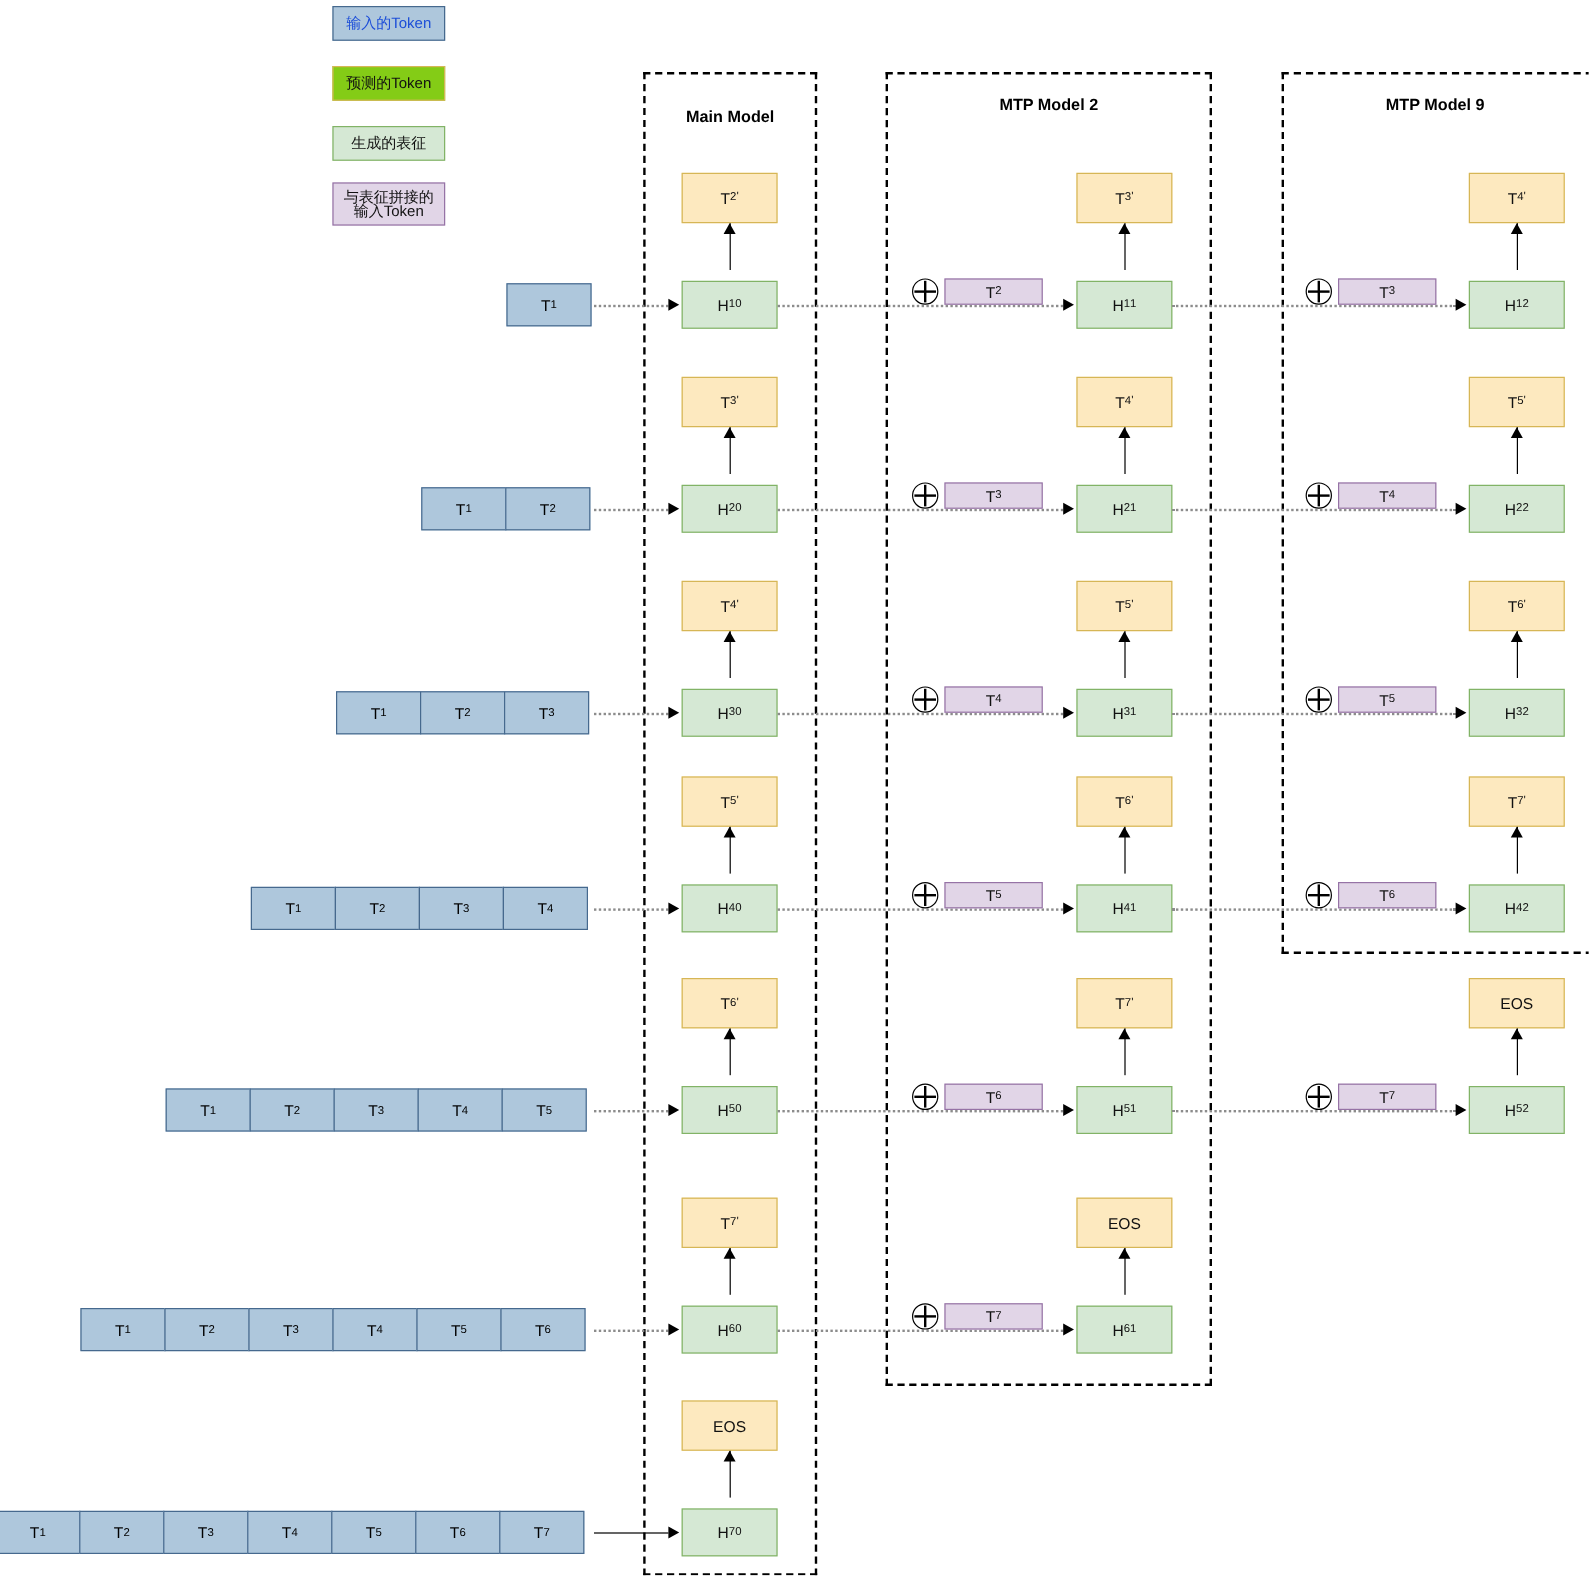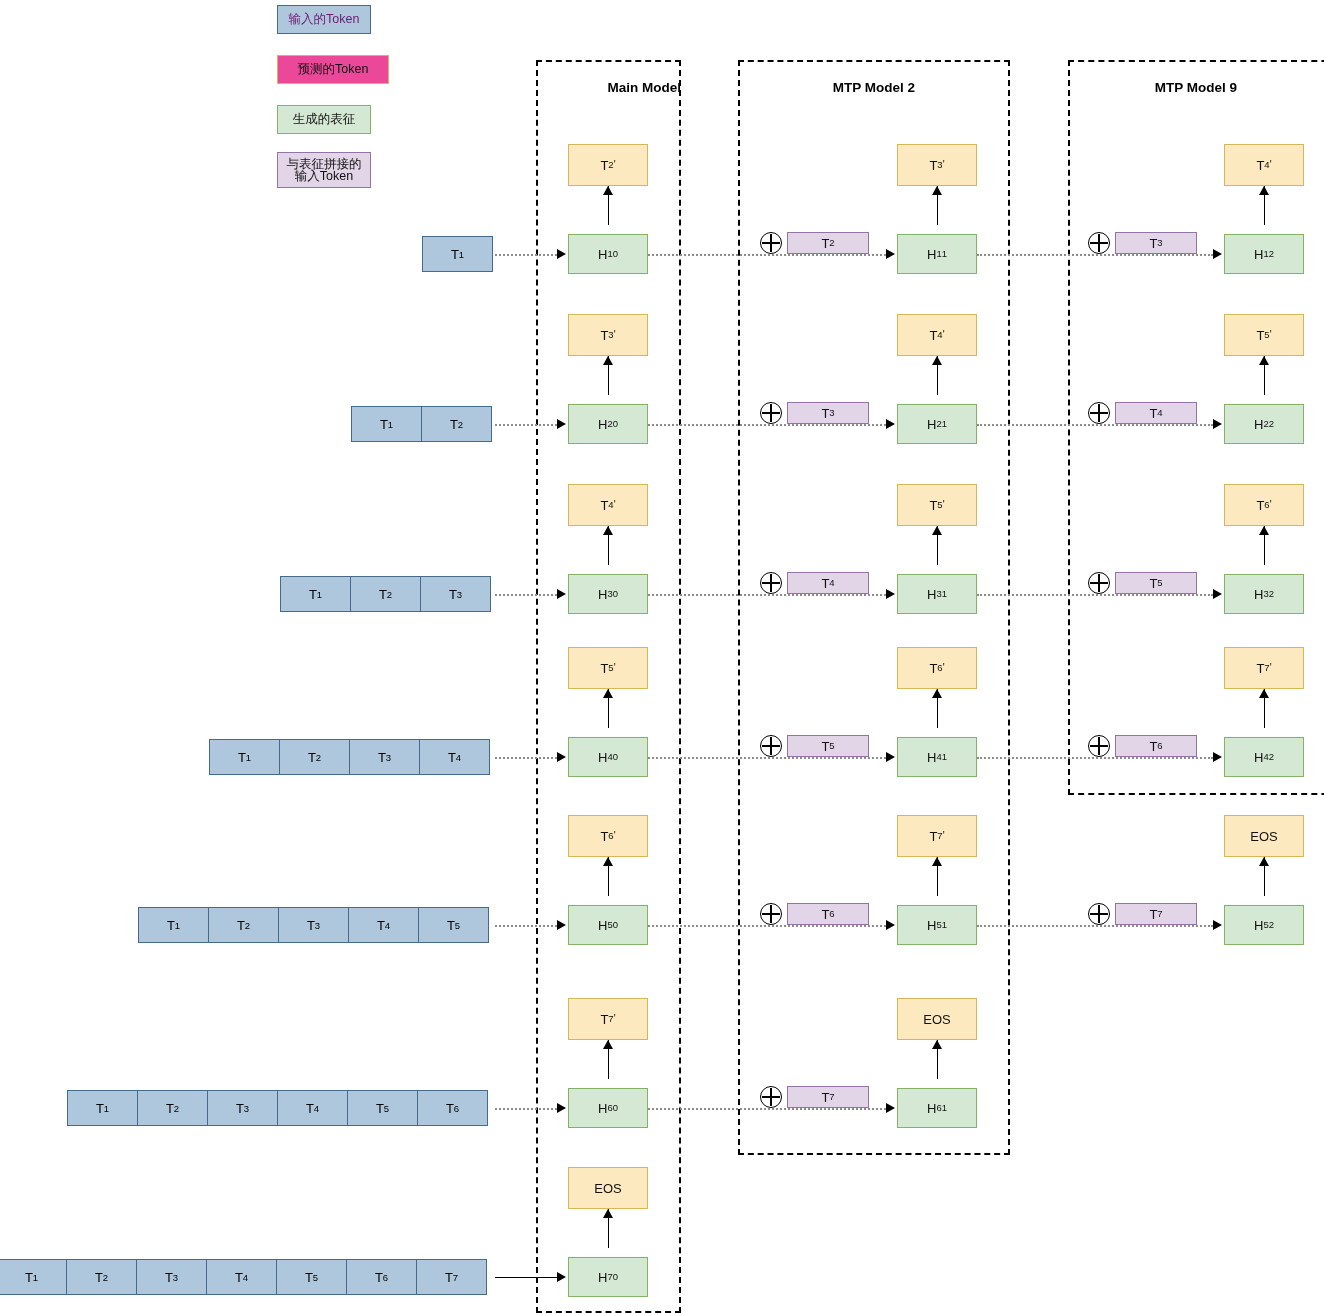--- a/index.html
+++ b/index.html
@@ -1,21 +1,21 @@
 <!DOCTYPE html>
 <html><head>
 <meta charset="utf-8">
 <style>
   html,body{margin:0;padding:0;background:#ffffff;}
   body{font-family:"Liberation Sans","DejaVu Sans",sans-serif;color:#000;}
   #stage{position:relative;width:1324px;height:1313px;overflow:hidden;background:#fff;}
 
   .box{position:absolute;box-sizing:border-box;display:flex;align-items:center;justify-content:center;
        font-size:13px;line-height:1;text-align:center;}
-  .blue{background:#aec7dc;border:1px solid #46698e;color:#701a75;}
+  .blue{background:#aec7dc;border:1px solid #46698e;color:#1d4ed8;}
   .yellow{background:#fde9bf;border:1px solid #d6b656;color:#111;}
   .green{background:#d5e8d4;border:1px solid #82b366;color:#111;}
   .purple{background:#e1d5e7;border:1px solid #9673a6;color:#111;}
 
   .legend-box{font-size:12.5px;padding:2px 4px;white-space:normal;}
 
   .col-frame{position:absolute;box-sizing:border-box;border:2px dashed #000;background:transparent;}
   .col-title{position:absolute;font-size:13.5px;font-weight:bold;text-align:center;color:#000;}
 
   .dotline{position:absolute;height:0;border-top:2px dotted #8c8c8c;}
@@ -38,31 +38,31 @@
   .tokcell{box-sizing:border-box;background:#aec7dc;border:1px solid #46698e;
            display:flex;align-items:center;justify-content:center;font-size:13px;height:36px;}
 </style>
 </head>
 <body>
 
 <div id="stage">
     <div class="box legend-box blue" style="left: 277px; top: 5px; width: 94px; height: 29px; background: rgb(174, 199, 220); border-color: rgb(70, 105, 142);">
       <span>输入的Token</span>
     </div>
-    <div class="box legend-box yellow" style="left: 277px; top: 55px; width: 112px; height: 29px; background: #ec4899; border-color: rgb(214, 182, 86);">
+    <div class="box legend-box yellow" style="left: 277px; top: 55px; width: 94px; height: 29px; background: #84cc16; border-color: rgb(214, 182, 86);">
       <span>预测的Token</span>
     </div>
     <div class="box legend-box green" style="left: 277px; top: 105px; width: 94px; height: 29px; background: rgb(213, 232, 212); border-color: rgb(130, 179, 102);">
       <span>生成的表征</span>
     </div>
     <div class="box legend-box purple" style="left: 277px; top: 152px; width: 94px; height: 36px; background: rgb(225, 213, 231); border-color: rgb(150, 115, 166);">
       <span>与表征拼接的输入Token</span>
     </div>
     <div class="col-frame" style="left: 536px; top: 60px; width: 145px; height: 1253px;"></div>
-    <div class="col-title" style="left: 536px; top: 80px; width: 145px; text-align: right;">Main Model</div>
+    <div class="col-title" style="left: 536px; top: 90px; width: 145px;">Main Model</div>
     <div class="col-frame" style="left: 738px; top: 60px; width: 272px; height: 1095px;"></div>
     <div class="col-title" style="left: 738px; top: 80px; width: 272px;">MTP Model 2</div>
     <div class="col-frame" style="left: 1068px; top: 60px; width: 300px; height: 735px;"></div>
     <div class="col-title" style="left: 1068px; top: 80px; width: 256px;">MTP Model 9</div>
     <div class="tokrow" style="left: 422px; top: 236px;">
       <div class="tokcell" style="width: 71px;">T<span class="sub">1</span></div>
     </div>
     <div class="dotline" style="left: 495px; top: 254px; width: 62px;"></div>
     <div class="arrowR" style="left: 557px; top: 249px;"></div>
     <div class="box green" style="left: 568px; top: 234px; width: 80px; height: 40px;">H<span class="sub">1</span><span class="sup">0</span></div>

